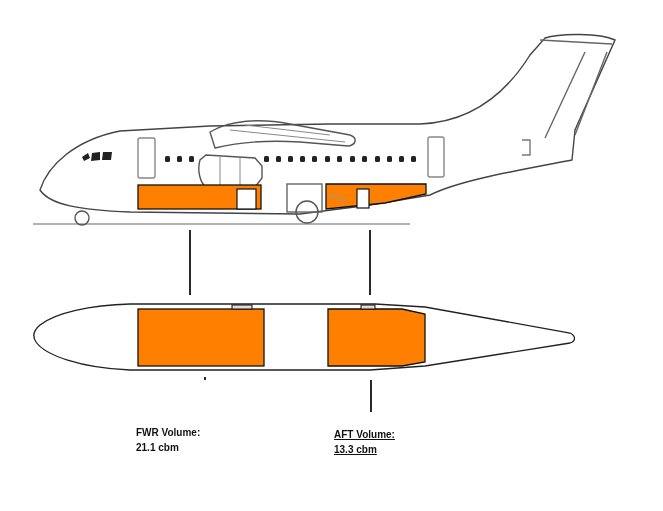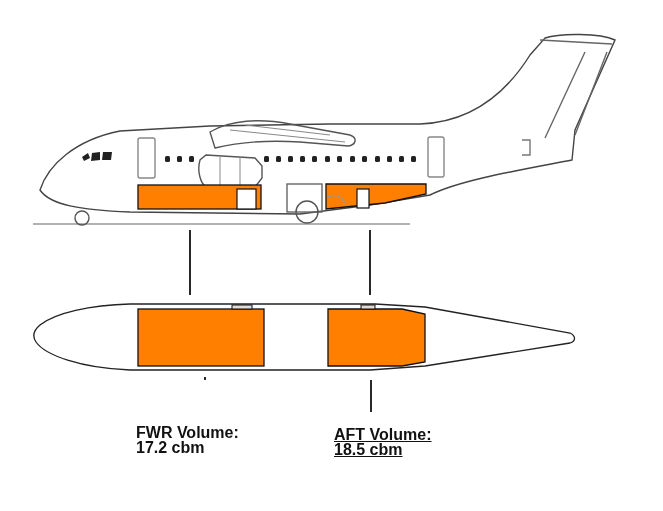--- a/index.html
+++ b/index.html
@@ -1,19 +1,19 @@
 <!DOCTYPE html>
 <html><head>
   <meta charset="utf-8">
   <style>
     html, body { margin: 0; padding: 0; background: #ffffff; }
     body { width: 663px; height: 511px; position: relative; overflow: hidden;
            font-family: "Liberation Sans", sans-serif; }
     #diagram { position: absolute; left: 0; top: 0; width: 663px; height: 511px; }
-    .label { position: absolute; font-weight: bold; font-size: 16px; color: #111;
+    .label { position: absolute; font-weight: bold; font-size: 10px; color: #111;
              line-height: 15px; font-family: "Liberation Sans", sans-serif; }
     .label div { white-space: nowrap; }
   </style>
 </head>
 <body>
 
 <svg id="diagram" viewBox="0 0 663 511" xmlns="http://www.w3.org/2000/svg">
 
   <g fill="none" stroke="#444" stroke-width="1.4">
 
@@ -88,18 +88,18 @@
              C80,368 45,355 36,342 C32,336 34,330 40,325 C55,313 90,305 130,304 Z" fill="#ffffff" stroke="#222" stroke-width="1.3"></path>
     <rect x="138" y="309" width="126" height="57" fill="#ff8000" stroke="#111" stroke-width="1.3"></rect>
     <path d="M328,309 L402,309 L425,314 L425,362 L402,366 L328,366 Z" fill="#ff8000" stroke="#111" stroke-width="1.3"></path>
     <rect x="232" y="305" width="20" height="4" fill="#dddddd" stroke="#111" stroke-width="1"></rect>
     <rect x="361" y="305" width="14" height="4" fill="#dddddd" stroke="#111" stroke-width="1"></rect>
   </g>
 </svg>
 
 <div class="label" style="left:136px; top:425px;">
   <div>FWR Volume:</div>
-  <div>17.2 cbm</div>
+  <div>21.1 cbm</div>
 </div>
 <div class="label" style="left:334px; top:427px;text-decoration:underline;">
   <div>AFT Volume:</div>
-  <div>18.5 cbm</div>
+  <div>13.3 cbm</div>
 </div>
 
 </body></html>

